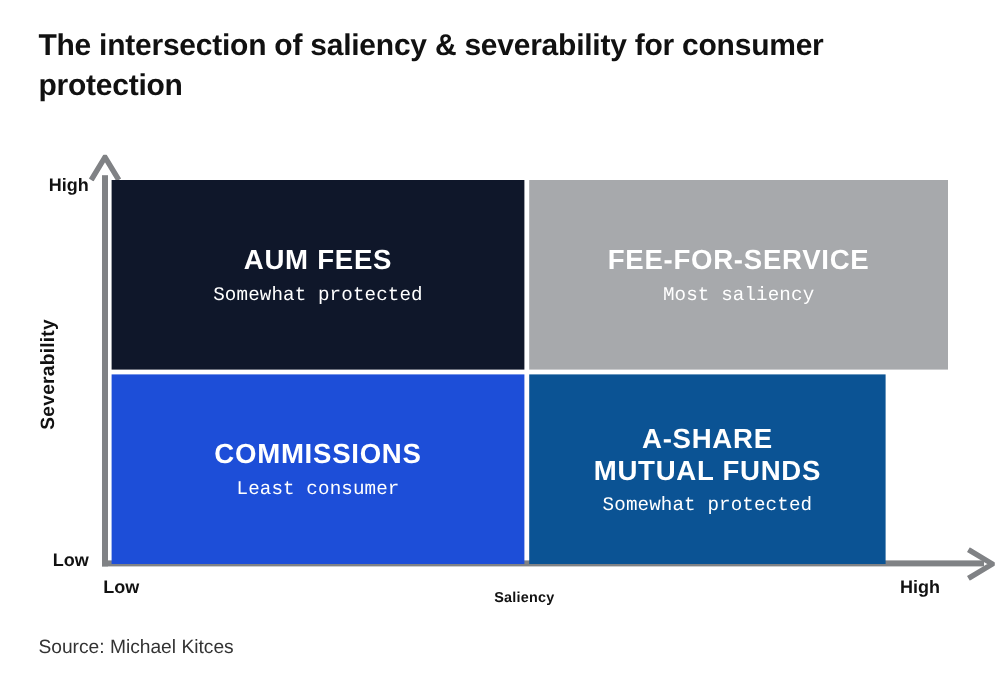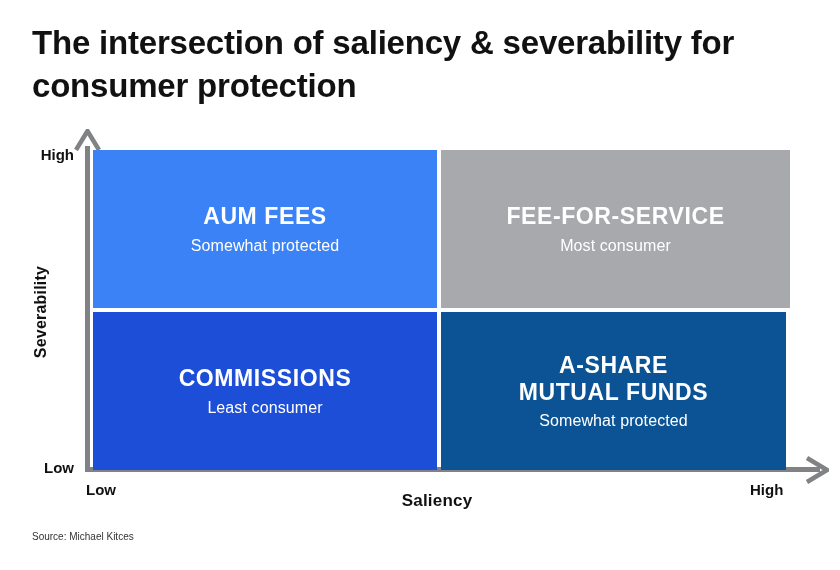--- a/index.html
+++ b/index.html
@@ -14,21 +14,21 @@
     overflow: hidden;
     position: relative;
   }
 
   
   #chart-title {
     position: absolute;
     left: 32px;
     top: 22px;
     width: 760px;
-    font-size: 33px;
+    font-size: 25px;
     font-weight: bold;
     line-height: 1.30;
     color: #111111;
     letter-spacing: -0.2px;
   }
 
   
   #plot-area {
     position: absolute;
     left: 93px;
@@ -52,30 +52,31 @@
     font-weight: bold;
     letter-spacing: 0.6px;
     line-height: 1.14;
     white-space: pre-line;
   }
   .q-sub {
     font-size: 16px;
     font-weight: normal;
     margin-top: 7px;
     letter-spacing: 0.1px;
+    font-family: Liberation Mono, monospace;
   }
 
   
   #quadrant-aum-fees   { left: 0;     top: 0;     width: 344px; height: 158px; }
   
   #quadrant-fee-for-service { left: 348px; top: 0; width: 349px; height: 158px; }
   
   #quadrant-commissions { left: 0;    top: 162px; width: 344px; height: 158px; }
   
-  #quadrant-a-share    { left: 348px; top: 162px; width: 345px; height: 158px; }
+  #quadrant-a-share    { left: 348px; top: 162px; width: 297px; height: 158px; }
 
   
   #axis-y-line {
     position: absolute;
     left: 85px;
     top: 146px;
     width: 5px;
     height: 326px;
     background: #808285;
   }
@@ -147,32 +148,32 @@
     transform: rotate(-90deg);
     transform-origin: center center;
     letter-spacing: 0.2px;
   }
   #axis-x-title {
     position: absolute;
     left: 337px;
     top: 491px;
     width: 200px;
     text-align: center;
-    font-size: 17px;
+    font-size: 12px;
     font-weight: bold;
     color: #111111;
     letter-spacing: 0.2px;
   }
 
   
   #source-note {
     position: absolute;
     left: 32px;
     top: 531px;
-    font-size: 10px;
+    font-size: 16px;
     color: #333333;
   }
 </style>
 </head>
 <body>
 
 <div id="chart-title">The intersection of saliency &amp; severability for consumer protection</div>
 
 <div id="axis-y-line"></div>
 <div id="axis-x-line"></div>
@@ -192,28 +193,28 @@
 <div id="label-y-high">High</div>
 <div id="label-y-low">Low</div>
 <div id="label-x-low">Low</div>
 <div id="label-x-high">High</div>
 
 <div id="axis-y-title">Severability</div>
 <div id="axis-x-title">Saliency</div>
 
 <div id="plot-area">
 
-  <div class="quadrant" id="quadrant-aum-fees" style="background-color: #3b82f6;">
+  <div class="quadrant" id="quadrant-aum-fees" style="background-color: #0f172a;">
     <div class="q-title">AUM FEES</div>
     <div class="q-sub">Somewhat protected</div>
   </div>
 
   <div class="quadrant" id="quadrant-fee-for-service" style="background-color: rgb(167, 169, 172);">
     <div class="q-title">FEE-FOR-SERVICE</div>
-    <div class="q-sub">Most consumer</div>
+    <div class="q-sub">Most saliency</div>
   </div>
 
   <div class="quadrant" id="quadrant-commissions" style="background-color: #1d4ed8;">
     <div class="q-title">COMMISSIONS</div>
     <div class="q-sub">Least consumer</div>
   </div>
 
   <div class="quadrant" id="quadrant-a-share" style="background-color: rgb(11, 83, 148);">
     <div class="q-title">A-SHARE
 MUTUAL FUNDS</div>

